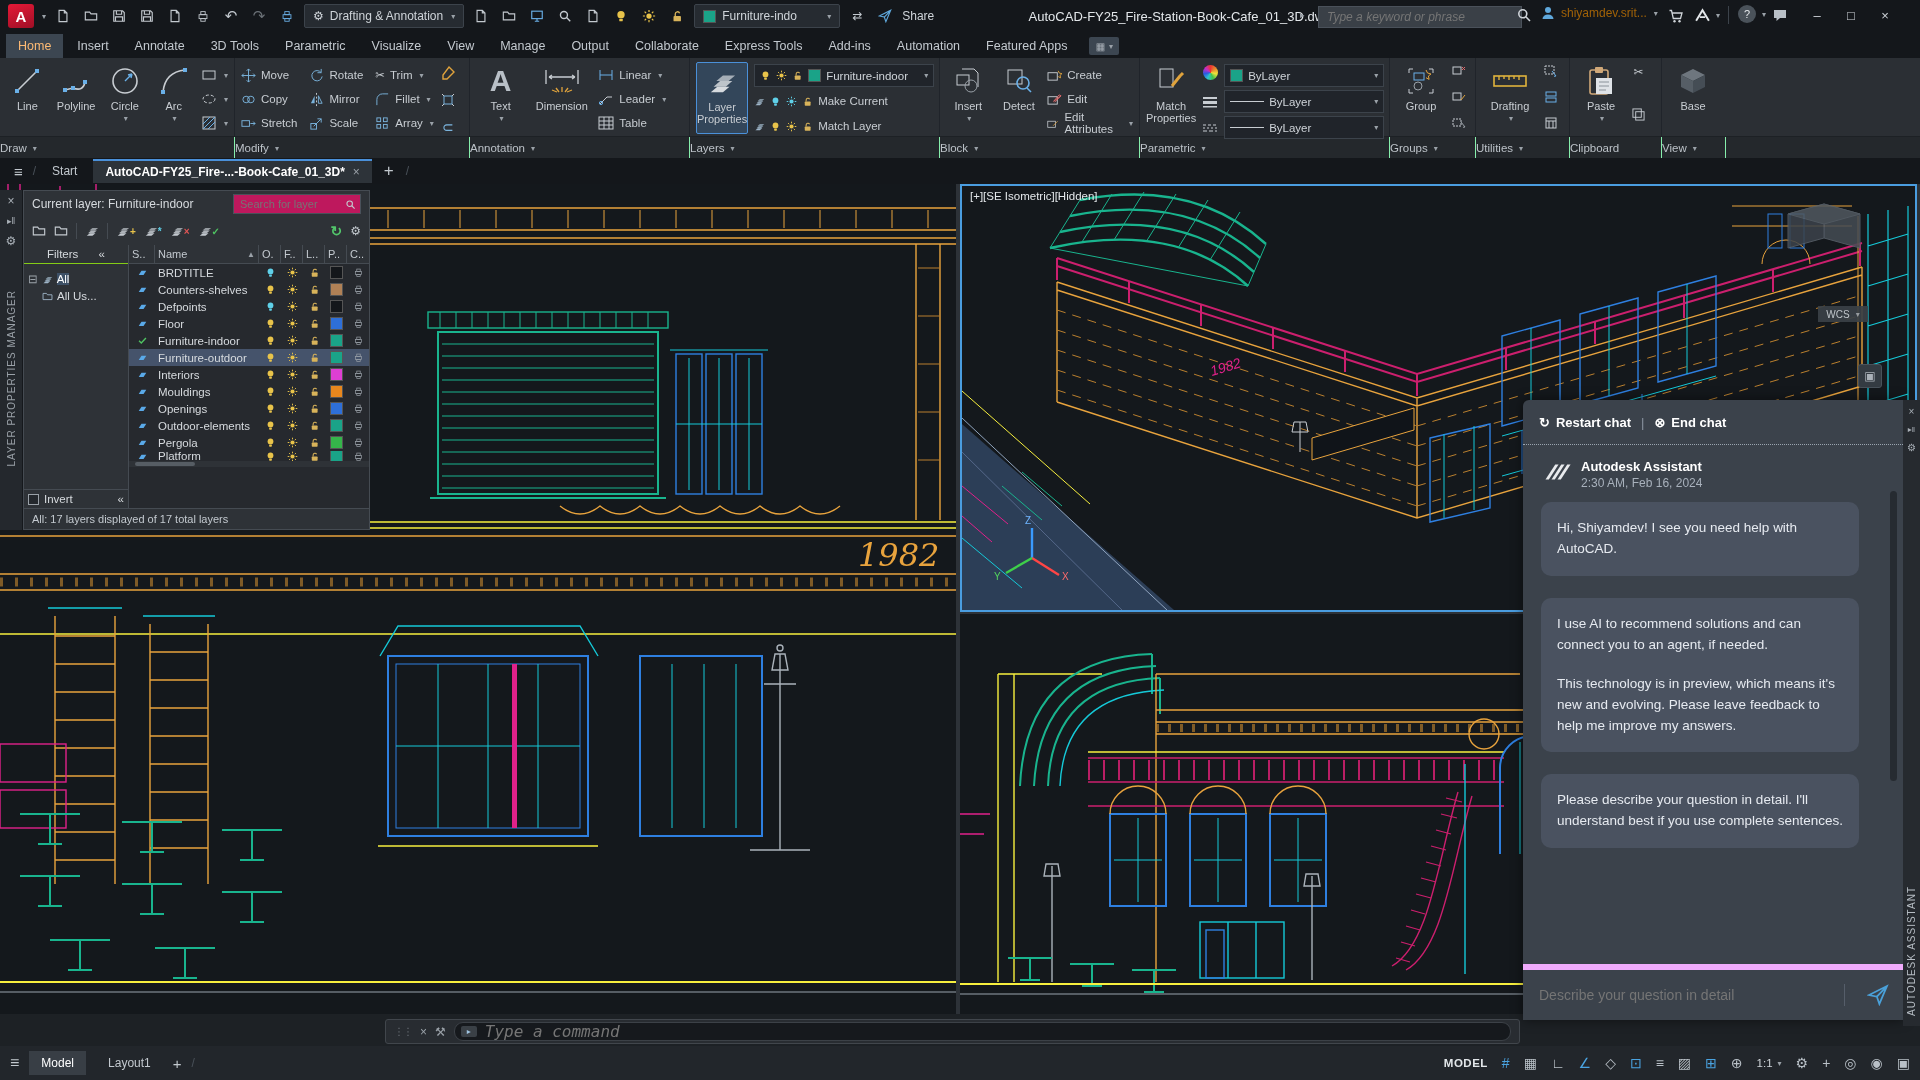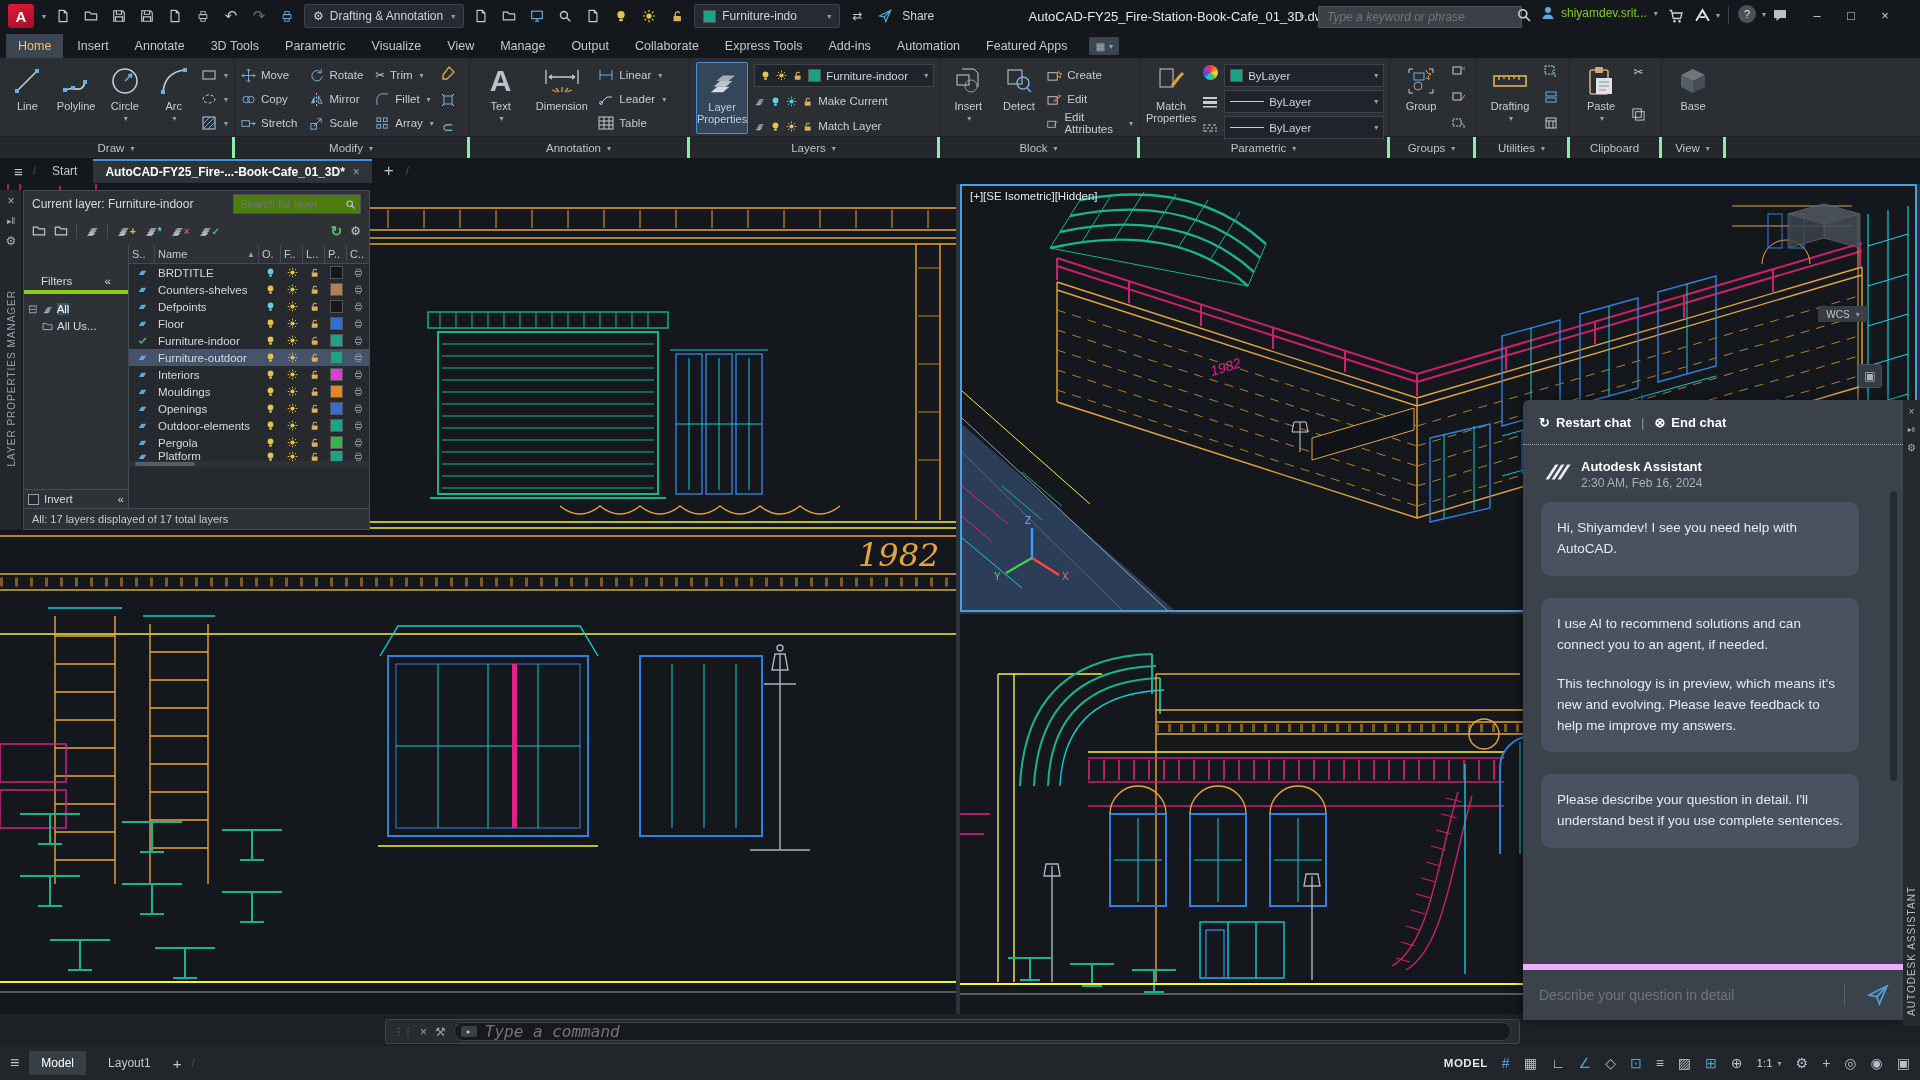--- a/index.html
+++ b/index.html
@@ -25,21 +25,21 @@
   
   #menubar{left:0;top:32px;width:1920px;height:26px;background:#14171b;display:flex;align-items:flex-end;padding-left:6px;box-sizing:border-box;gap:2px;}
   .mtab{padding:5px 12px;color:#c3c9cf;font-size:12.5px;}
   .mtab.active{background:#3c4651;color:#fdba74;}
   .mtab-extra{width:30px;height:18px;background:#3c4651;border-radius:2px;margin:0 0 3px 8px;display:flex;align-items:center;justify-content:center;color:#aab1b8;font-size:10px;gap:2px;}
   
   #ribbon{left:0;top:58px;width:1920px;height:100px;background:#2b2f34;}
   #ribbon-body{display:flex;height:78px;}
   .rpanel{position:relative;border-right:1px solid #20242a;box-sizing:border-box;display:flex;align-items:flex-start;padding:4px 6px;gap:6px;}
   .rlabels{display:flex;height:22px;background:#24282c;border-top:1px solid #1d2125;}
-  .rlabel{display:flex;align-items:center;justify-content:center;gap:4px;color:#bcc2c8;font-size:11.5px;border-right:3px solid #86efac;box-sizing:border-box;}
+  .rlabel{display:flex;align-items:center;gap:4px;color:#bcc2c8;font-size:11.5px;border-right:1px solid #86efac;box-sizing:border-box;}
   .bigbtn{width:50px;display:flex;flex-direction:column;align-items:center;gap:2px;padding-top:2px;color:#c8cdd2;font-size:11px;text-align:center;}
   .bigbtn .icbox{height:34px;display:flex;align-items:center;justify-content:center;}
   .stack3{display:flex;flex-direction:column;justify-content:space-between;height:70px;padding-top:2px;}
   .smbtn{display:flex;align-items:center;gap:5px;color:#c8cdd2;font-size:11.5px;height:22px;}
   .grid3{display:grid;grid-template-columns:auto auto auto;column-gap:12px;row-gap:2px;padding-top:2px;}
   .hl{background:#33465a;border:1px solid #4a90d9;border-radius:2px;}
   .ddrow{height:21px;background:#20242a;border:1px solid #3c434b;display:flex;align-items:center;gap:5px;padding:0 5px;font-size:11.5px;color:#cfd4d9;}
   .sw{width:11px;height:11px;display:inline-block;border:1px solid #555;}
   .minicol{display:flex;flex-direction:column;justify-content:space-between;height:70px;align-items:center;padding-top:3px;}
   .wheel{width:15px;height:15px;border-radius:50%;background:conic-gradient(#e33,#e78a2e,#ede23a,#42c24a,#2ec2cf,#2a5ae0,#c32ec9,#e33);}
@@ -54,21 +54,21 @@
   #vp-left{left:0;top:0;width:956px;height:830px;}
   #vp-top{left:960px;top:0;width:957px;height:428px;border:2px solid #4a9de0;box-sizing:border-box;}
   #vp-bottom{left:960px;top:430px;width:957px;height:400px;}
   .vplabel{position:absolute;left:8px;top:4px;color:#e3e7ea;font-size:11.5px;z-index:3;}
   
   #palette{left:0;top:190px;width:370px;height:340px;display:flex;z-index:5;}
   #pal-strip{width:26px;background:#24282d;border-right:1px solid #15181c;display:flex;flex-direction:column;align-items:center;padding-top:4px;gap:8px;color:#aab1b8;}
   .pal-vtext{writing-mode:vertical-rl;transform:rotate(180deg);font-size:10px;letter-spacing:1px;color:#9aa1a8;margin-top:34px;}
   #pal-main{flex:1;background:#2e3237;border:1px solid #454b52;box-sizing:border-box;display:flex;flex-direction:column;}
   .pal-head{height:26px;display:flex;align-items:center;padding:0 8px;gap:8px;font-size:12px;color:#d6dade;}
-  .pal-search{margin-left:auto;width:118px;height:18px;background:#4d7c0f;border:1px solid #4a515a;display:flex;align-items:center;padding:0 4px;}
+  .pal-search{margin-left:auto;width:118px;height:18px;background:#be185d;border:1px solid #4a515a;display:flex;align-items:center;padding:0 4px;}
   .pal-search input{flex:1;width:80px;background:transparent;border:none;color:#cfd4d9;font-size:11px;}
   .pal-tools{height:28px;display:flex;align-items:center;gap:8px;padding:0 8px;color:#c3c9cf;}
   .pal-split{flex:1;display:flex;min-height:0;}
   .pal-filters{width:104px;border-right:1px solid #454b52;display:flex;flex-direction:column;font-size:11.5px;}
   .pal-grid{flex:1;display:flex;flex-direction:column;background:#26292e;min-width:0;}
   .ghead{display:flex;height:18px;background:#2e3237;border-bottom:1px solid #454b52;color:#c3c9cf;font-size:11px;align-items:center;}
   .gc{border-right:1px solid #454b52;box-sizing:border-box;padding:0 3px;display:flex;align-items:center;height:100%;}
   .lrow{display:flex;height:17px;align-items:center;font-size:11.5px;color:#d6dade;}
   .lrow.sel{background:#45536b;}
   .cell{box-sizing:border-box;padding:0 3px;display:flex;align-items:center;justify-content:center;}
@@ -303,21 +303,21 @@
     </div>
     <span class="abs" style="left:1516px;top:7px;">
         <svg class="ic" style="width:16px;height:16px;color:#cfd4d9;">
           <use href="#s-search"></use>
         </svg>
       </span>
     <div class="abs row" style="left:1540px;top:5px;gap:5px;">
       <svg class="ic" style="color:#5fa8dc;width:16px;height:16px;">
           <use href="#s-person"></use>
         </svg>
-      <span style="color:#84cc16;text-align:right;">shiyamdev.srit...</span>
+      <span style="color:#a16207;text-align:right;">shiyamdev.srit...</span>
       <span class="caret">▾</span>
     </div>
     <span class="abs" style="left:1668px;top:8px;">
         <svg class="ic" style="width:16px;height:16px;color:#cfd4d9;">
           <use href="#s-cart"></use>
         </svg>
       </span>
     <div class="abs row" style="left:1694px;top:7px;gap:3px;">
       <svg class="ic" style="width:17px;height:17px;color:#e3e7ea;">
           <use href="#s-adsk"></use>
@@ -1116,21 +1116,21 @@
             <svg class="ic" style="fill:currentColor;">
               <use href="#s-layers"></use>
             </svg>
             <b style="color:#4fc462;font-size:10px;">✓</b>
           </span>
         <span style="margin-left:auto;color:#52c46a;font-size:14px;font-weight:bold;">↻</span>
         <span>⚙</span>
       </div>
       <div class="pal-split">
         <div class="pal-filters">
-          <div class="row" style="justify-content:space-between;padding:3px 17px;border-bottom:4px solid #84cc16;margin-top:27px;">
+          <div class="row" style="justify-content:space-between;padding:3px 23px;border-bottom:1px solid #84cc16;">
             <span>Filters</span>
             <span>«</span>
           </div>
           <div class="tree-item" style="margin-top:6px;">
             <span style="color:#9aa1a8;">⊟</span>
             <svg class="ic-s" style="color:#9fb6c9;fill:currentColor;">
                 <use href="#s-layers"></use>
               </svg>
             <span class="tree-sel">All</span>
           </div>

